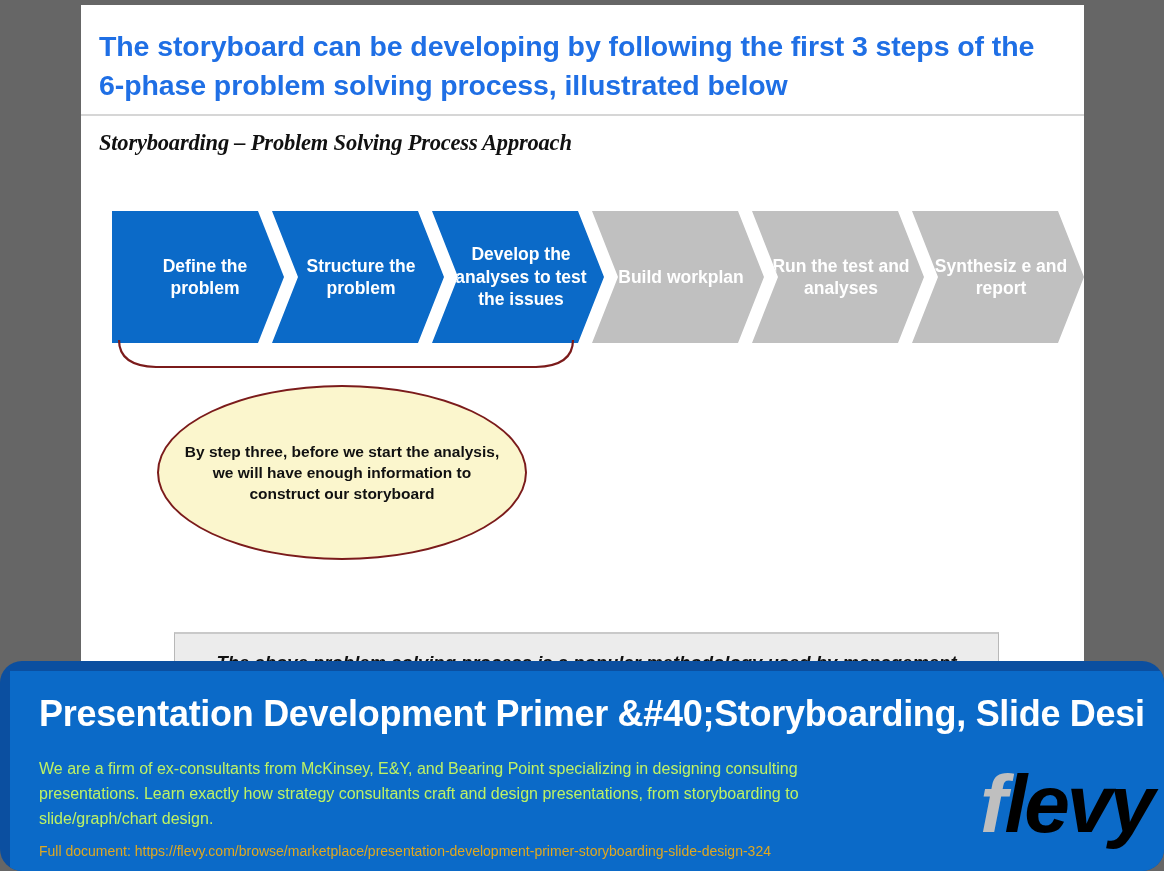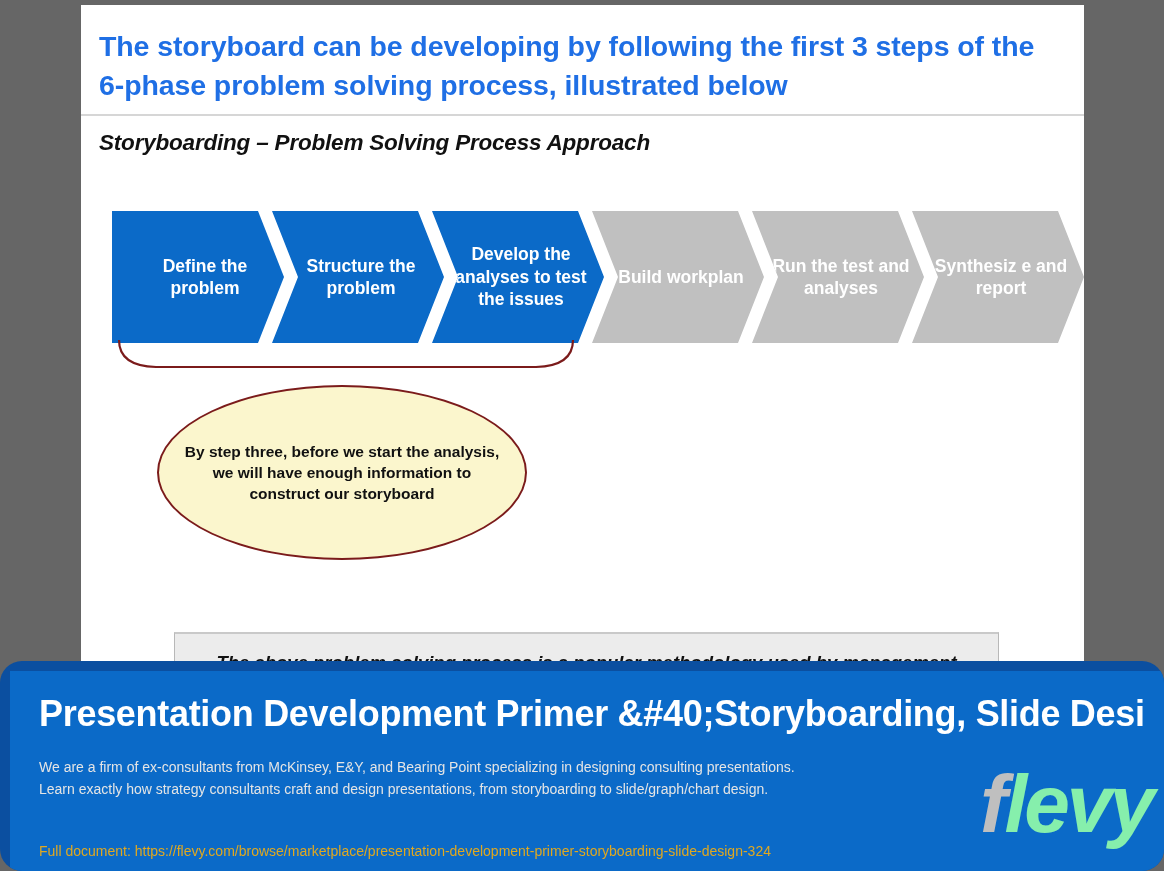--- a/index.html
+++ b/index.html
@@ -51,20 +51,21 @@
 
   .slide-subtitle {
     position: absolute;
     left: 18px;
     top: 125px;
     font-size: 22.5px;
     font-weight: bold;
     font-style: italic;
     color: #111111;
     letter-spacing: -0.2px;
+    font-family: Liberation Serif, serif;
   }
 
   
   .chevron-row {
     position: absolute;
     left: 31px;
     top: 206px;
     width: 960px;
     height: 132px;
   }
@@ -178,22 +179,22 @@
     font-size: 36px;
     font-weight: bold;
     color: #ffffff;
     letter-spacing: -0.3px;
   }
   .banner-desc {
     position: absolute;
     left: 29px;
     top: 86px;
     width: 770px;
-    font-size: 14px;
-    color: #e5e5e5;
+    font-size: 16px;
+    color: #bef264;
     line-height: 1.56;
   }
   .banner-url {
     position: absolute;
     left: 29px;
     top: 172px;
     font-size: 14px;
     color: #e0a820;
     white-space: nowrap;
   }
@@ -202,21 +203,21 @@
     right: 12px;
     top: 92px;
     font-size: 82px;
     font-weight: bold;
     font-style: italic;
     letter-spacing: -3px;
     line-height: 1;
     user-select: none;
   }
   .flevy-logo .f { color: #bfbfbf; }
-  .flevy-logo .levy { color: #86efac; }
+  .flevy-logo .levy { color: #000000; }
 </style>
 </head>
 <body>
 
 <div id="root">
 
   <div class="slide">
 
     <div class="slide-title">The storyboard can be developing by following the first 3 steps of the 6-phase problem solving process, illustrated below</div>
 

